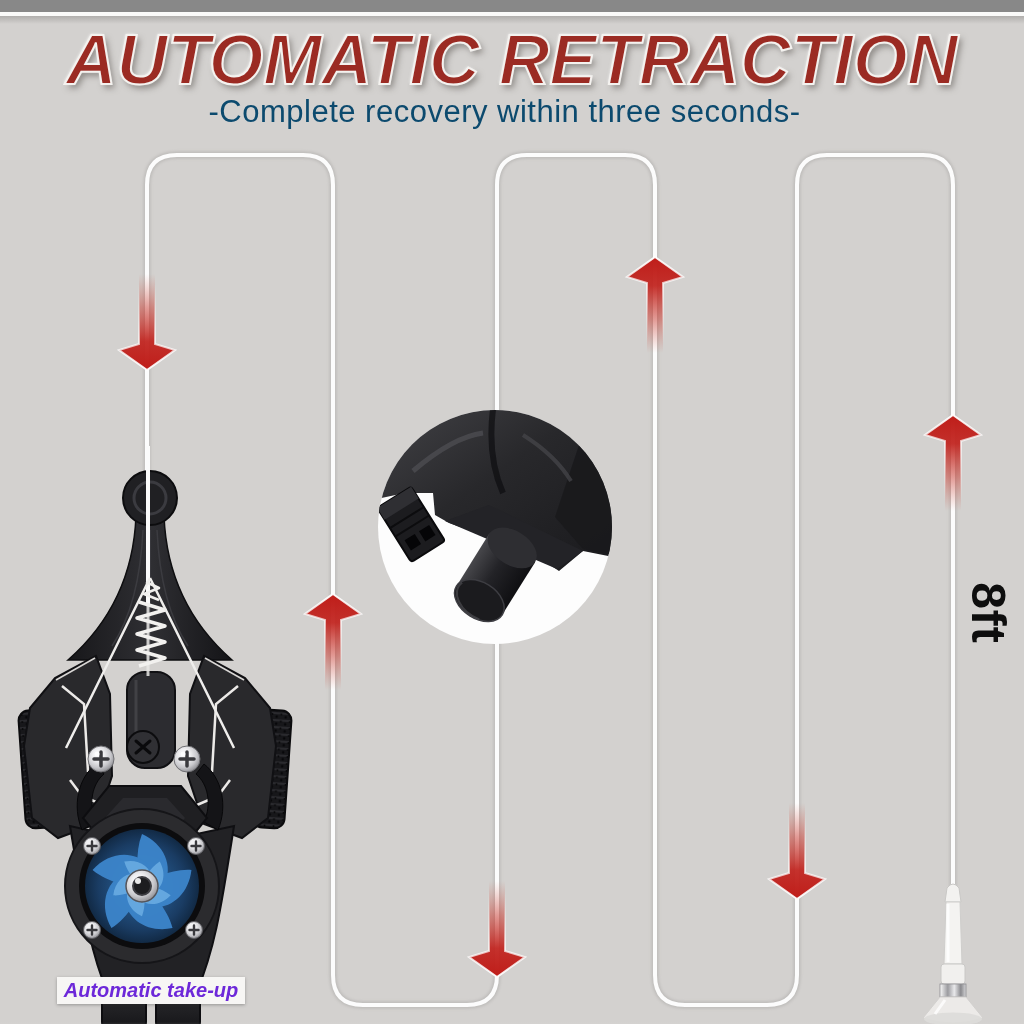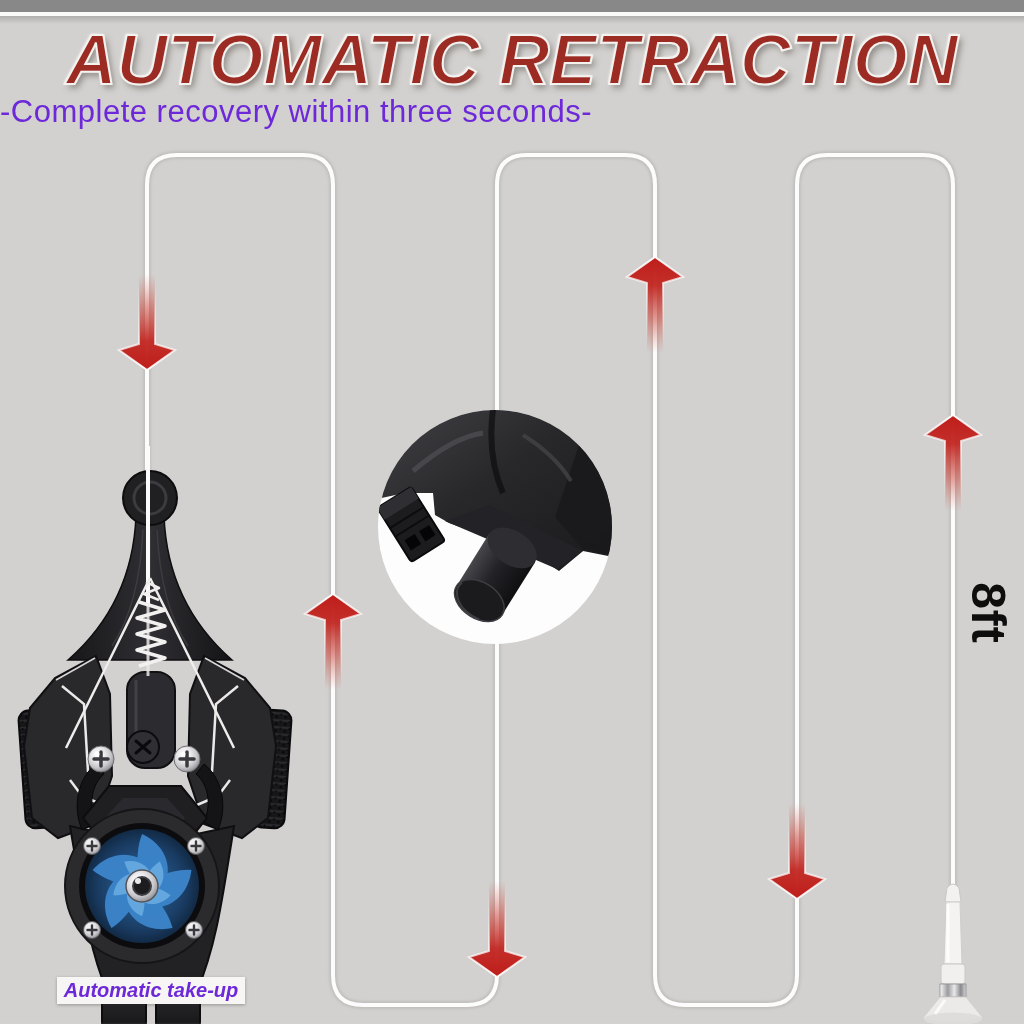--- a/index.html
+++ b/index.html
@@ -9,22 +9,22 @@
   .top-strip{position:absolute;left:0;top:0;width:1024px;height:4px;background:#fafaf9;}
   .top-fade{position:absolute;left:0;top:4px;width:1024px;height:8px;
             background:linear-gradient(#a8a6a4cc,#d3d1cf00);}
   .bottom-fade{position:absolute;left:0;bottom:0;width:1024px;height:14px;
             background:linear-gradient(#d3d1cf00,#e0dedc99);}
   .title{position:absolute;left:0;top:8px;width:1024px;text-align:center;
          font-style:italic;font-weight:700;font-size:70px;letter-spacing:0px;
          color:#9b2b23;-webkit-text-stroke:2px #f4f2ef;
          text-shadow:0 0 2px #fdfdfc, 3px 4px 6px rgba(105,100,95,.65), -1px -1px 3px rgba(255,255,255,.8);
          white-space:nowrap;}
-  .subtitle{position:absolute;left:0;top:82px;width:1009px;text-align:left;
-         font-size:31px;font-weight:400;color:#6d28d9;letter-spacing:.5px;}
+  .subtitle{position:absolute;left:0;top:82px;width:1009px;text-align:center;
+         font-size:31px;font-weight:400;color:#0c4a6e;letter-spacing:.5px;}
   .rope-length{position:absolute;left:988px;top:601px;transform:translate(-50%,-50%) rotate(90deg);
          font-size:48px;font-weight:700;color:#0e0e0e;letter-spacing:1px;white-space:nowrap;}
   .takeup{position:absolute;left:57px;top:965px;width:188px;height:27px;line-height:27px;
          background:#f7f6f4;text-align:center;font-style:italic;font-weight:600;font-size:20px;
          color:#6d28d9;box-shadow:0 1px 3px rgba(40,40,40,.35);}
   svg{position:absolute;display:block;}
   #string-layer{left:0;top:0;}
   #inset{left:378px;top:398px;}
   #device{left:0;top:434px;}
   #dart{left:915px;top:860px;}

